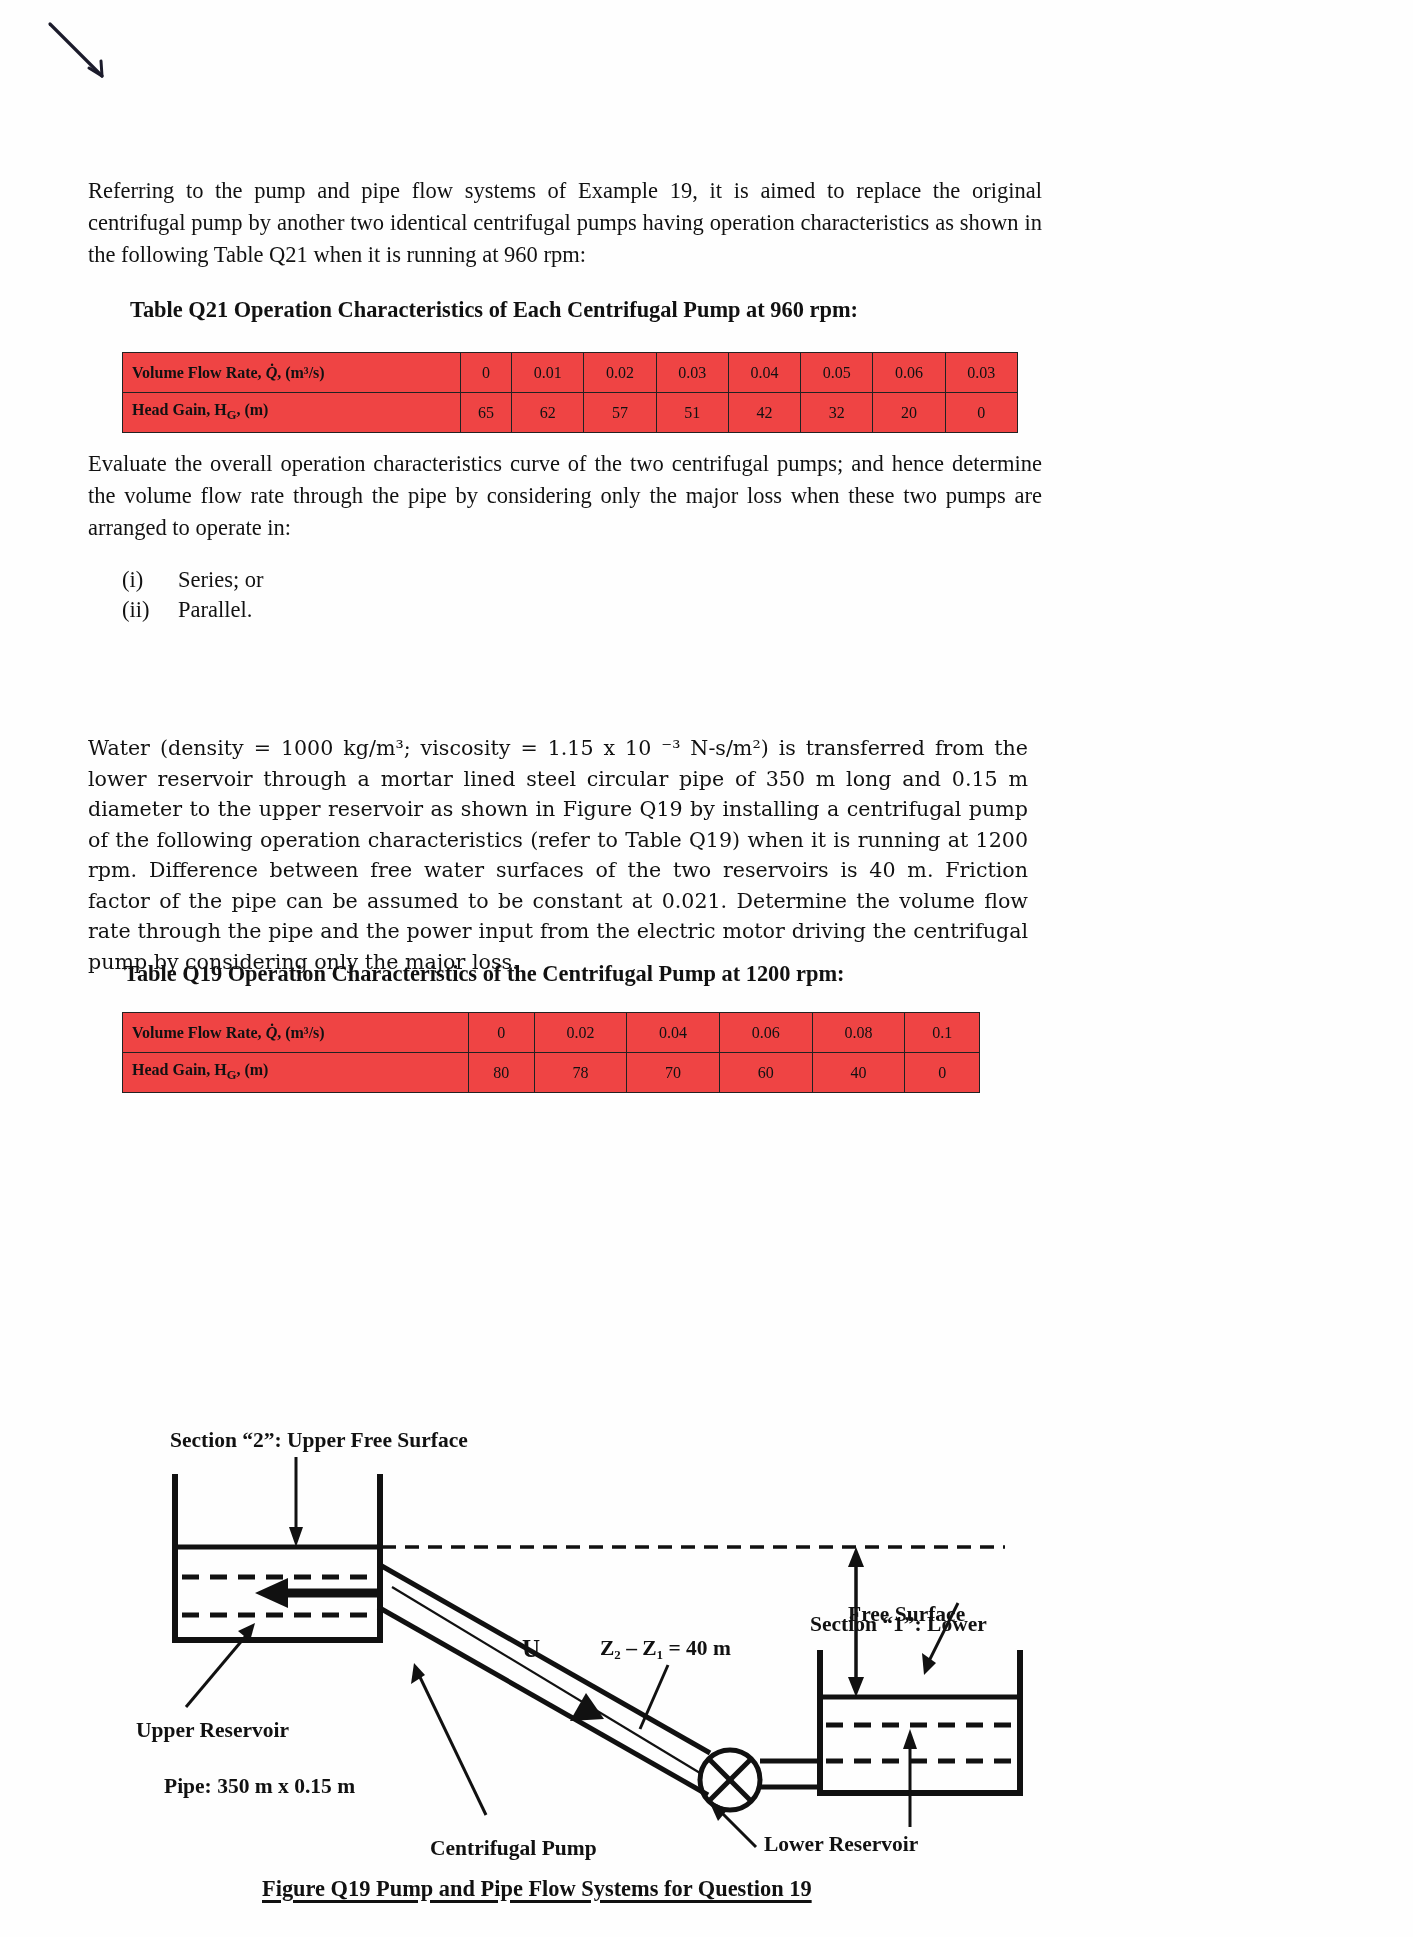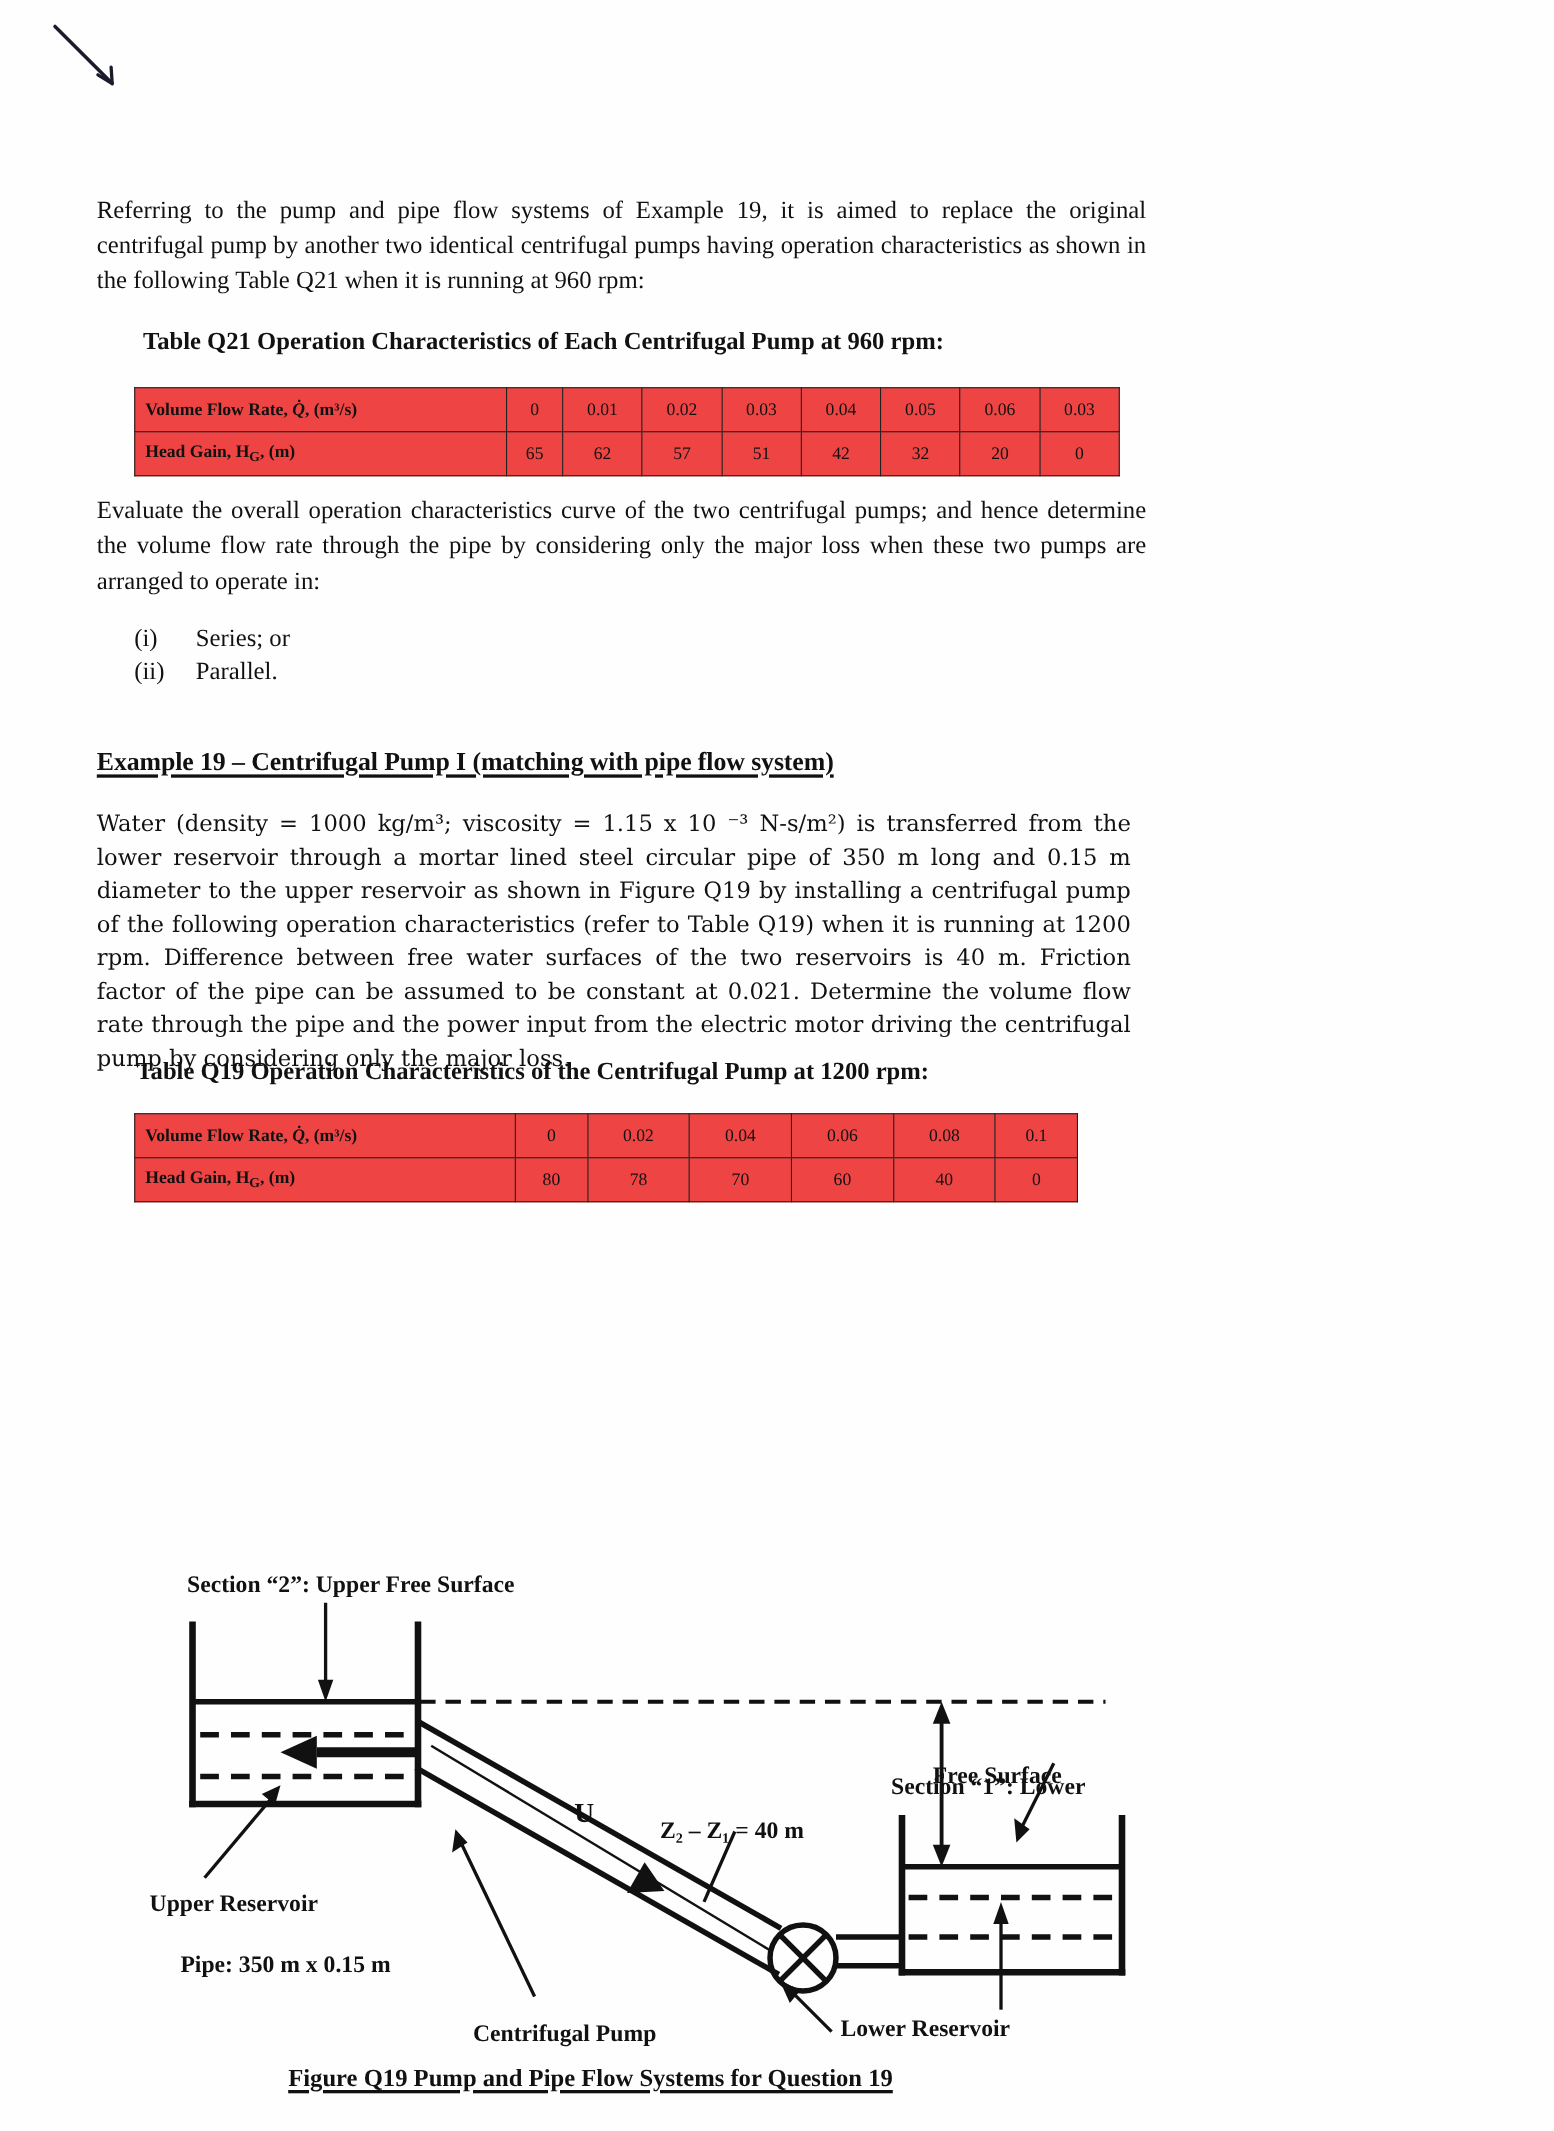--- a/index.html
+++ b/index.html
@@ -168,21 +168,20 @@
     <div class="row">
       <span class="marker">(i)</span>
       <span>Series; or</span>
     </div>
     <div class="row">
       <span class="marker">(ii)</span>
       <span>Parallel.</span>
     </div>
   </div>
 
-  <div class="heading" style="left:88px; top:680px;">Example 19 – Centrifugal Pump I (matching with pipe flow system)</div>
 
   <div class="para serif2" style="left:88px; top:733px; width:940px;">Water (density = 1000 kg/m³; viscosity = 1.15 x 10 ⁻³ N-s/m²) is transferred from the lower reservoir through a mortar lined steel circular pipe of 350 m long and 0.15 m diameter to the upper reservoir as shown in Figure Q19 by installing a centrifugal pump of the following operation characteristics (refer to Table Q19) when it is running at 1200 rpm.  Difference between free water surfaces of the two reservoirs is 40 m.  Friction factor of the pipe can be assumed to be constant at 0.021.  Determine the volume flow rate through the pipe and the power input from the electric motor driving the centrifugal pump by considering only the major loss.</div>
 
   <div class="tbl-caption" style="left:124px; top:961px;">Table Q19   Operation Characteristics of the Centrifugal Pump at 1200 rpm:</div>
 
   <table class="dtable" style="left:122px; top:1012px; width:858px;">
     <tbody>
         <tr>
       <td class="rowhead" style="width:330px;">
         <span>Volume Flow Rate, </span><i>Q̇</i><span>, (m³/s)</span>
@@ -310,21 +309,21 @@
     <div class="fig-label" style="left:50px; top:-8px;">Section “2”: Upper Free Surface</div>
 
     <div class="fig-label" style="left:16px; top:282px;">Upper Reservoir</div>
 
     <div class="fig-label" style="left:44px; top:338px;text-align:center;">Pipe: 350 m x 0.15 m</div>
 
     <div class="fig-label" style="left:310px; top:400px;">Centrifugal Pump</div>
 
     <div class="fig-label" style="left:402px; top:200px; font-size:25px;">U</div>
 
-    <div class="fig-label" style="left:480px; top:200px;margin-top:16px;">Z₂ – Z₁ = 40 m</div>
+    <div class="fig-label" style="left:480px; top:200px;">Z₂ – Z₁ = 40 m</div>
 
     <div class="fig-label" style="left:690px; top:136px;margin-top:40px;">Section “1”: Lower</div>
 
     <div class="fig-label" style="left:728px; top:166px;">Free Surface</div>
 
     <div class="fig-label" style="left:644px; top:396px;">Lower Reservoir</div>
   </div>
 
   <div class="fig-caption" style="left:262px; top:1876px;">Figure Q19   Pump and Pipe Flow Systems for Question 19</div>
 

